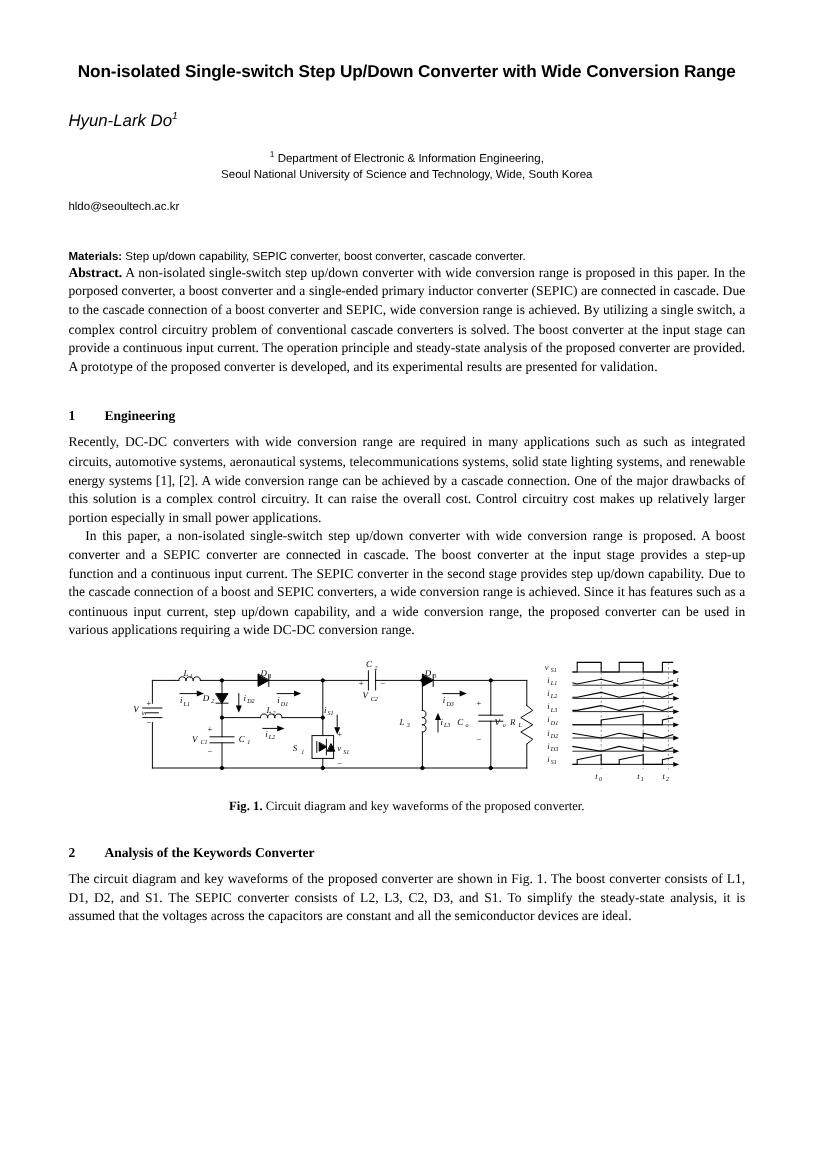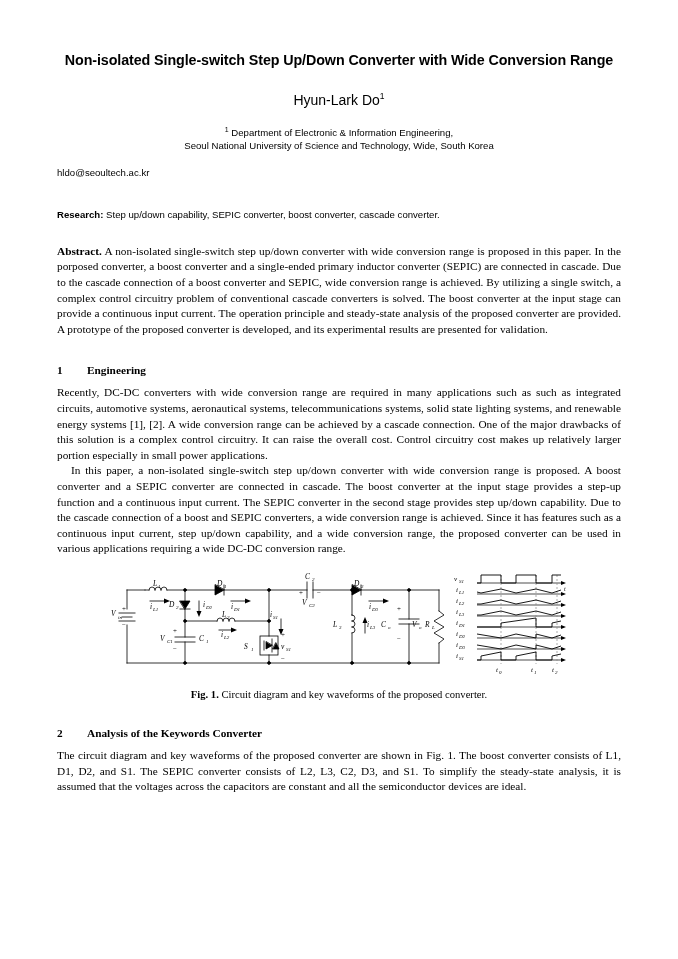--- a/index.html
+++ b/index.html
@@ -46,22 +46,22 @@
     font-weight: bold;
     font-size: 14.3px;
     line-height: 19px;
     text-align: center;
     margin-top: 29px;
     letter-spacing: -0.1px;
   }
   .author {
     font-family: "Liberation Sans", sans-serif;
     font-size: 14px;
-    text-align: center;
     margin-top: 21px;
+    font-style: italic;
   }
   .author sup { font-size: 8.5px; vertical-align: super; }
   .affil {
     font-family: "Liberation Sans", sans-serif;
     font-size: 9.6px;
     line-height: 13.5px;
     text-align: center;
     margin-top: 15px;
   }
   .affil sup { font-size: 7px; vertical-align: super; }
@@ -80,21 +80,20 @@
     line-height: 13px;
   }
   .keywords b { font-weight: bold; }
 
   
   .abstract {
     font-family: "Liberation Serif", serif;
     font-size: 11.3px;
     line-height: 15.6px;
     text-align: justify;
-    margin-top: 23px;
   }
   .abstract b { font-weight: bold; }
 
   .secnum {
     font-family: "Liberation Serif", serif;
     font-weight: bold;
     font-size: 11.3px;
     margin-top: 27px;
     display: flex;
   }
@@ -138,21 +137,21 @@
     </div>
 
     <div class="affil">
       <sup>1</sup>
       <span>Department of Electronic &amp; Information Engineering,</span><br>
       <span>Seoul National University of Science and Technology, Wide, South Korea</span>
     </div>
     <div class="email">hldo@seoultech.ac.kr</div>
 
     <div class="keywords">
-      <b>Research:</b>
+      <b>Materials:</b>
       <span>Step up/down capability, SEPIC converter, boost converter, cascade converter.</span>
     </div>
 
     <div class="abstract">
       <b>Abstract.</b>
       <span>A non-isolated single-switch step up/down converter with wide conversion range is proposed in this paper. In the porposed converter, a boost converter and a single-ended primary inductor converter (SEPIC) are connected in cascade. Due to the cascade connection of a boost converter and SEPIC, wide conversion range is achieved. By utilizing a single switch, a complex control circuitry problem of conventional cascade converters is solved. The boost converter at the input stage can provide a continuous input current. The operation principle and steady-state analysis of the proposed converter are provided. A prototype of the proposed converter is developed, and its experimental results are presented for validation.</span>
     </div>
 
     <div class="secnum">
       <span class="n">1</span>

